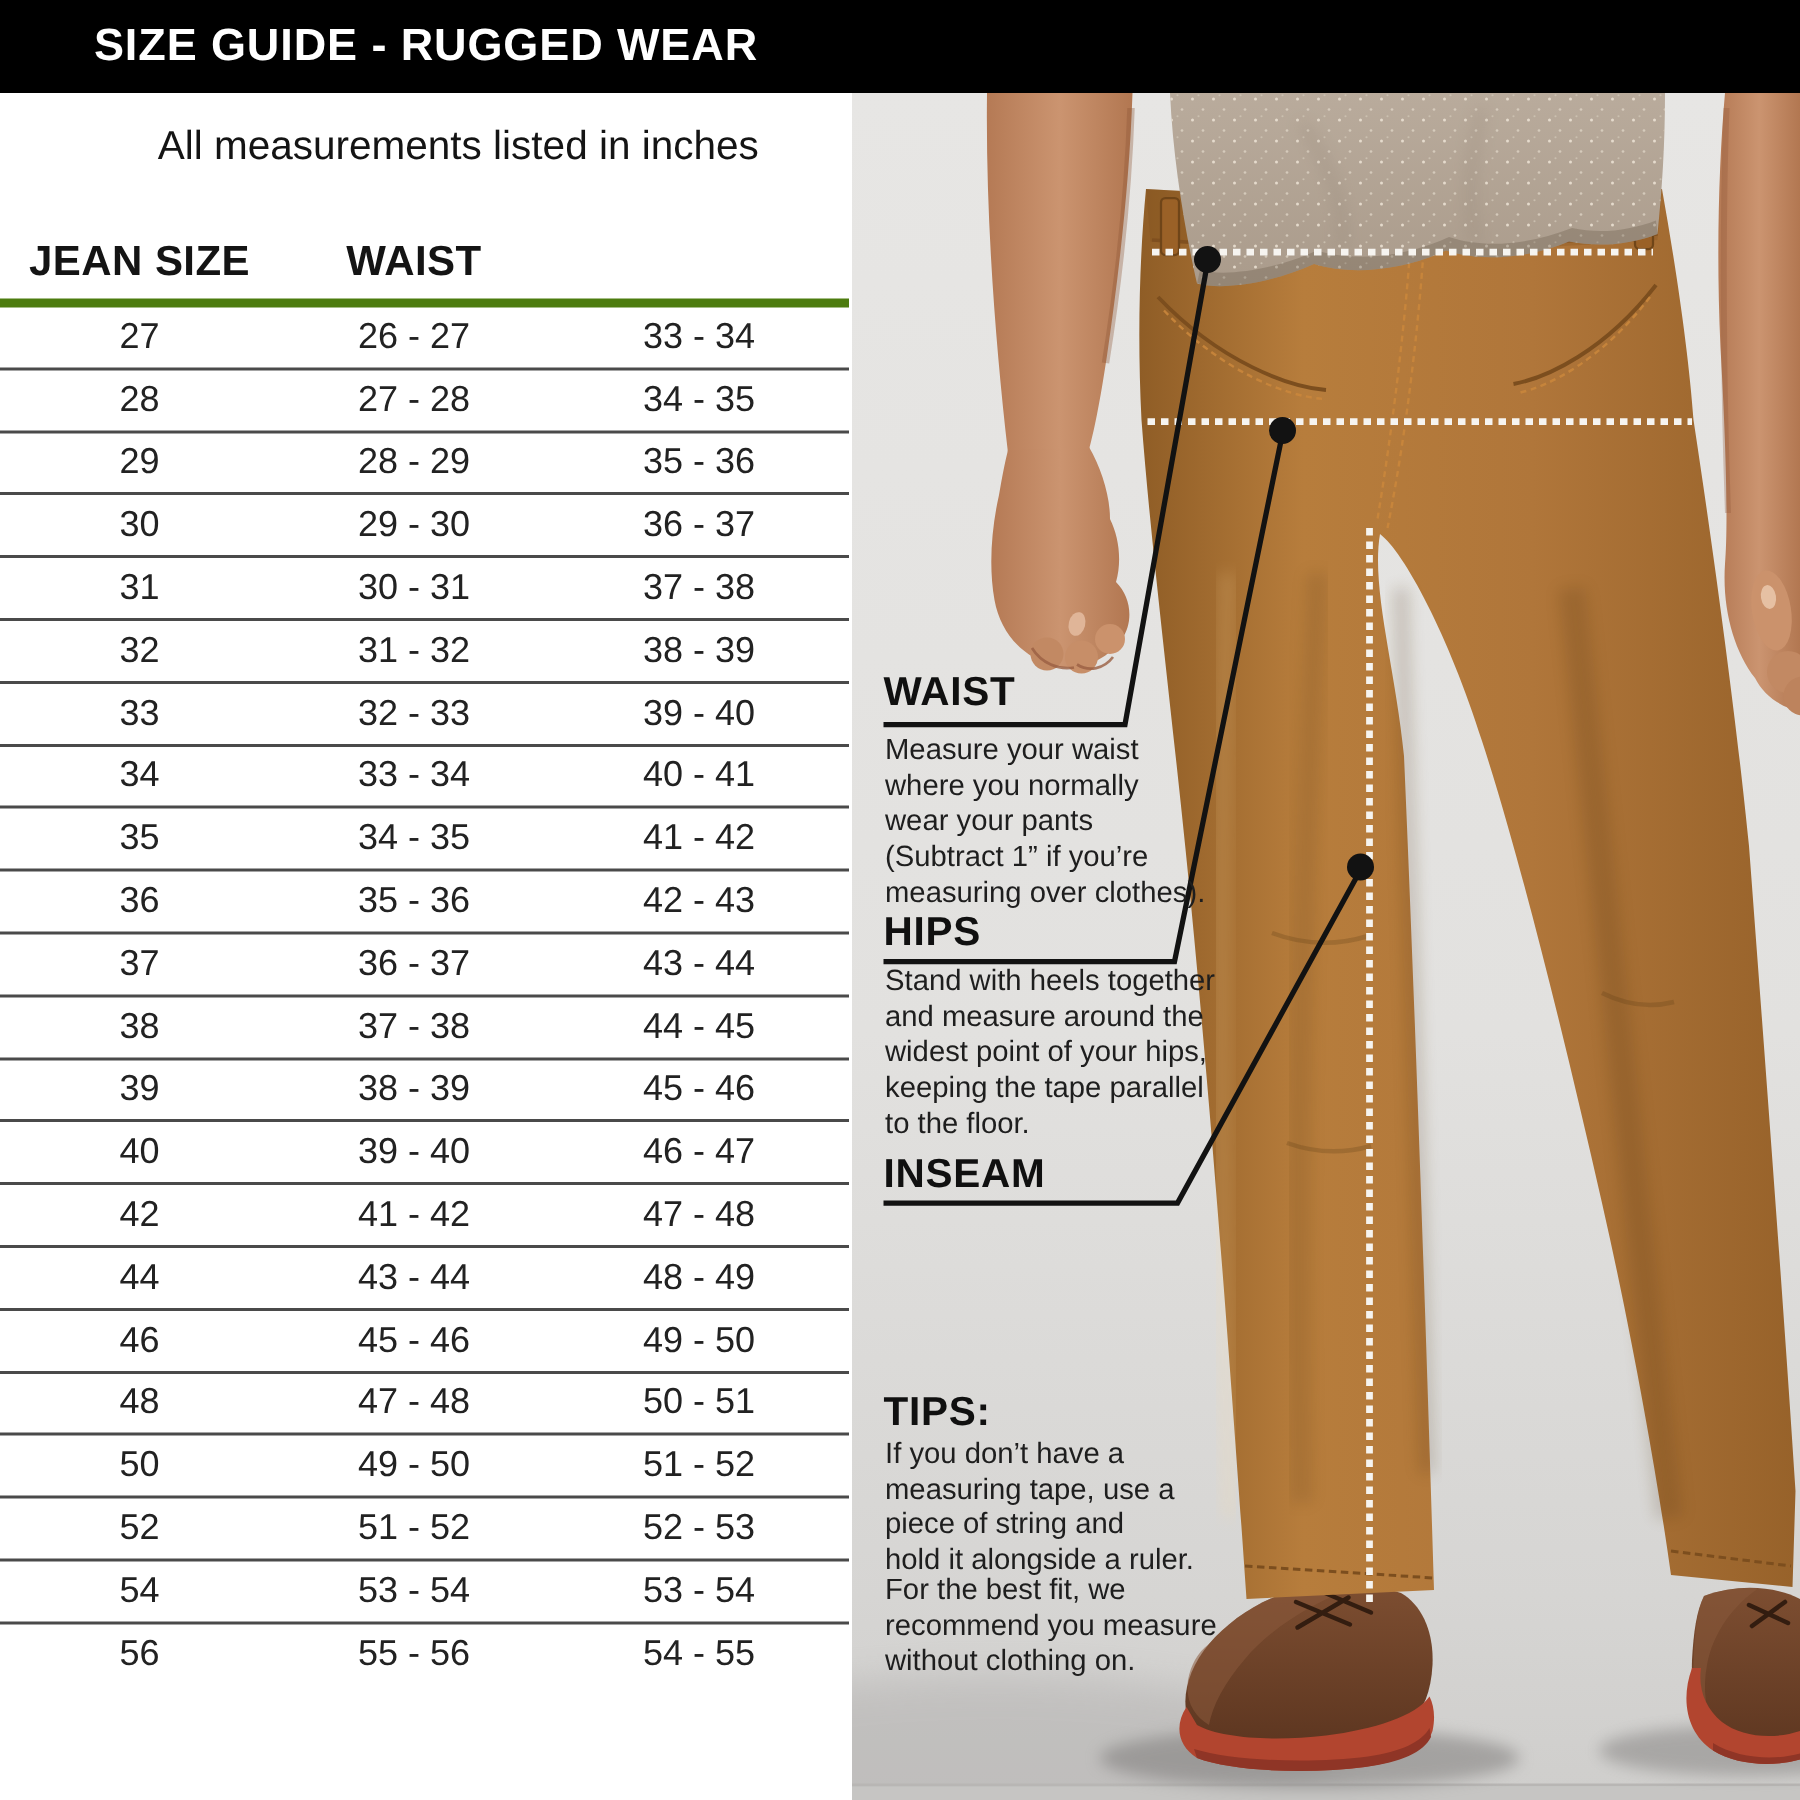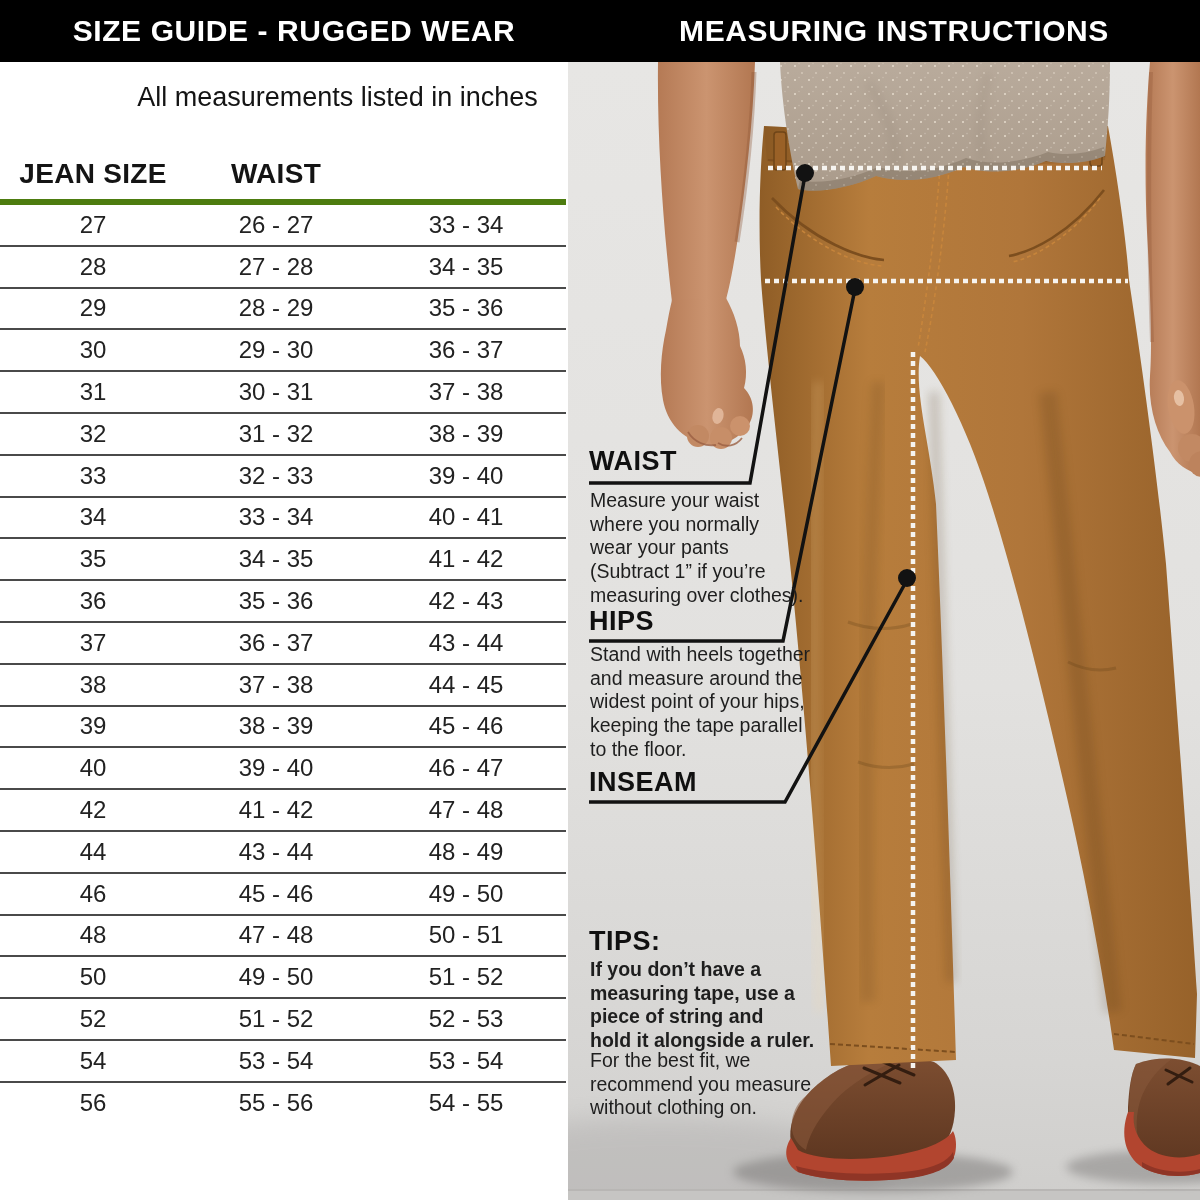--- a/index.html
+++ b/index.html
@@ -1,54 +1,53 @@
 <!DOCTYPE html>
 <html><head>
 <meta charset="utf-8">
 <style>
   html,body{margin:0;padding:0;background:#fff;}
   .page{position:relative;width:1200px;height:1200px;overflow:hidden;background:#fff;
         font-family:"Liberation Sans",sans-serif;}
   
   .topbar{position:absolute;left:0;top:0;width:1200px;height:62px;background:#000;}
   .bar-title{position:absolute;top:0;height:62px;display:flex;align-items:center;justify-content:center;
-             color:#fff;font-weight:bold;font-size:30px;letter-spacing:.6px;margin-left:10px;}
+             color:#fff;font-weight:bold;font-size:30px;letter-spacing:.6px;}
   .bar-title.left{left:0;width:568px;}
   .bar-title.right{left:568px;width:632px;}
   
   .subtitle{position:absolute;left:0;top:82px;width:611px;text-align:center;
-            font-size:27px;color:#141414;padding-left:32px;}
+            font-size:27px;color:#141414;}
   .thead{position:absolute;left:0;top:158px;width:566px;display:grid;
          grid-template-columns:186px 180px 200px;text-align:center;
          font-size:28px;font-weight:bold;color:#141414;letter-spacing:.3px;}
   .stable{position:absolute;left:0;top:199px;width:566px;border-top:6px solid #4d7c0f;}
   .trow{display:grid;grid-template-columns:186px 180px 200px;height:39.8px;
         align-items:center;text-align:center;font-size:24px;color:#222;
         border-bottom:2px solid #4a4a4a;}
   .trow:last-child{border-bottom:none;}
   
   .photo{position:absolute;left:568px;top:62px;width:632px;height:1138px;}
   .photo svg{position:absolute;left:0;top:0;}
   .sec-h{position:absolute;left:21px;margin:0;font-size:27px;font-weight:bold;
          color:#101010;letter-spacing:.5px;line-height:30px;}
   .sec-p{position:absolute;left:22px;width:262px;margin:0;font-size:19.5px;
          line-height:23.7px;color:#1e1e1e;white-space:pre-line;}
   .h-waist{top:384px;} .p-waist{top:427px;}
   .h-hips{top:544px;}  .p-hips{top:581px;}
   .h-inseam{top:705px;} .p-inseam{top:744px;}
-  .h-tips{top:864px;}  .p-tips1{top:896px;font-weight:bold;} .p-tips2{top:987px;}
+  .h-tips{top:864px;}  .p-tips1{top:896px;} .p-tips2{top:987px;}
 </style>
 </head>
 <body>
 
 <div class="page">
 
   <div class="topbar"></div>
   <div class="bar-title left">SIZE GUIDE - RUGGED WEAR</div>
-  <div class="bar-title right">MEASURING INSTRUCTIONS</div>
 
   <div class="subtitle">All measurements listed in inches</div>
 
   <div class="thead">
     <div>JEAN SIZE</div>
     <div>WAIST</div>
   </div>
 
   <div class="stable">
 

